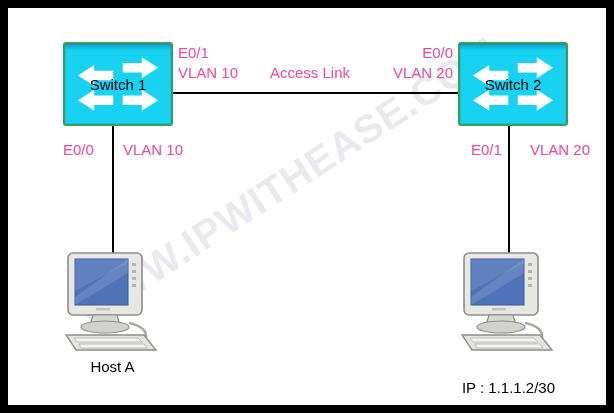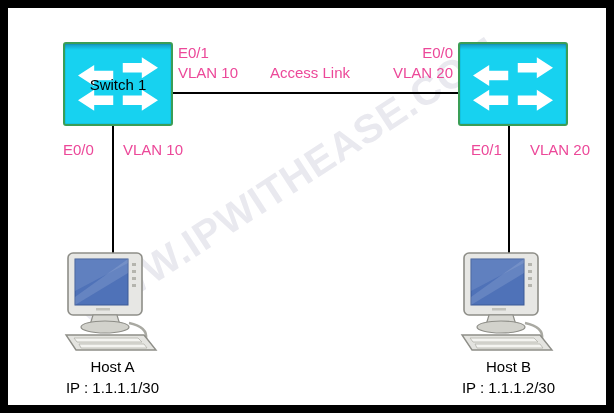--- a/index.html
+++ b/index.html
@@ -177,20 +177,21 @@
       <div class="sw-label">Switch 1</div>
     </div>
 
     <div class="switch" id="switch2">
       <svg class="arrows" viewBox="0 0 110 84">
         <path d="M60 14 L60 20 L80 20 L80 14 L97 25 L80 36 L80 30 L60 30 L60 36 Z" fill="#ffffff"></path>
         <path d="M50 26 L50 20 L30 20 L30 14 L13 25 L30 36 L30 30 L50 30 L50 36 Z" fill="#ffffff" transform="translate(0,8)"></path>
         <path d="M60 48 L60 54 L80 54 L80 48 L97 59 L80 70 L80 64 L60 64 L60 70 Z" fill="#ffffff"></path>
         <path d="M50 60 L50 54 L30 54 L30 48 L13 59 L30 70 L30 64 L50 64 L50 70 Z" fill="#ffffff"></path>
       </svg>
+      <div class="sw-label">Switch 2</div>
     </div>
 
     <div class="host" id="hostA">
       <svg viewBox="0 0 104 100" width="104" height="100">
 
         <rect x="8" y="2" width="74" height="62" rx="5" ry="5" fill="#e7e7e4" stroke="#8e8e88" stroke-width="1.6"></rect>
 
         <rect x="15" y="8" width="53" height="46" fill="#4f72b8" stroke="#3c5a96" stroke-width="1"></rect>
 
         <path d="M15 46 L68 8 L68 22 L15 54 Z" fill="#ffffff" opacity="0.13"></path>
@@ -243,19 +244,17 @@
     <div class="lbl" id="lbl-s2-port">E0/0</div>
     <div class="lbl" id="lbl-s2-vlan">VLAN 20</div>
 
     <div class="lbl" id="lbl-s1-dport">E0/0</div>
     <div class="lbl" id="lbl-s1-dvlan">VLAN 10</div>
 
     <div class="lbl" id="lbl-s2-dport">E0/1</div>
     <div class="lbl" id="lbl-s2-dvlan">VLAN 20</div>
 
     <div class="hostname" id="hostA-name">Host A</div>
-    <div class="hostname" id="hostA-ip">IP : 1.1.1.1/30</div>
-
-    <div class="hostname" id="hostB-name">Host B</div>
+
     <div class="hostname" id="hostB-ip">IP : 1.1.1.2/30</div>
 
   </div>
 </div>
 
 </body></html>

